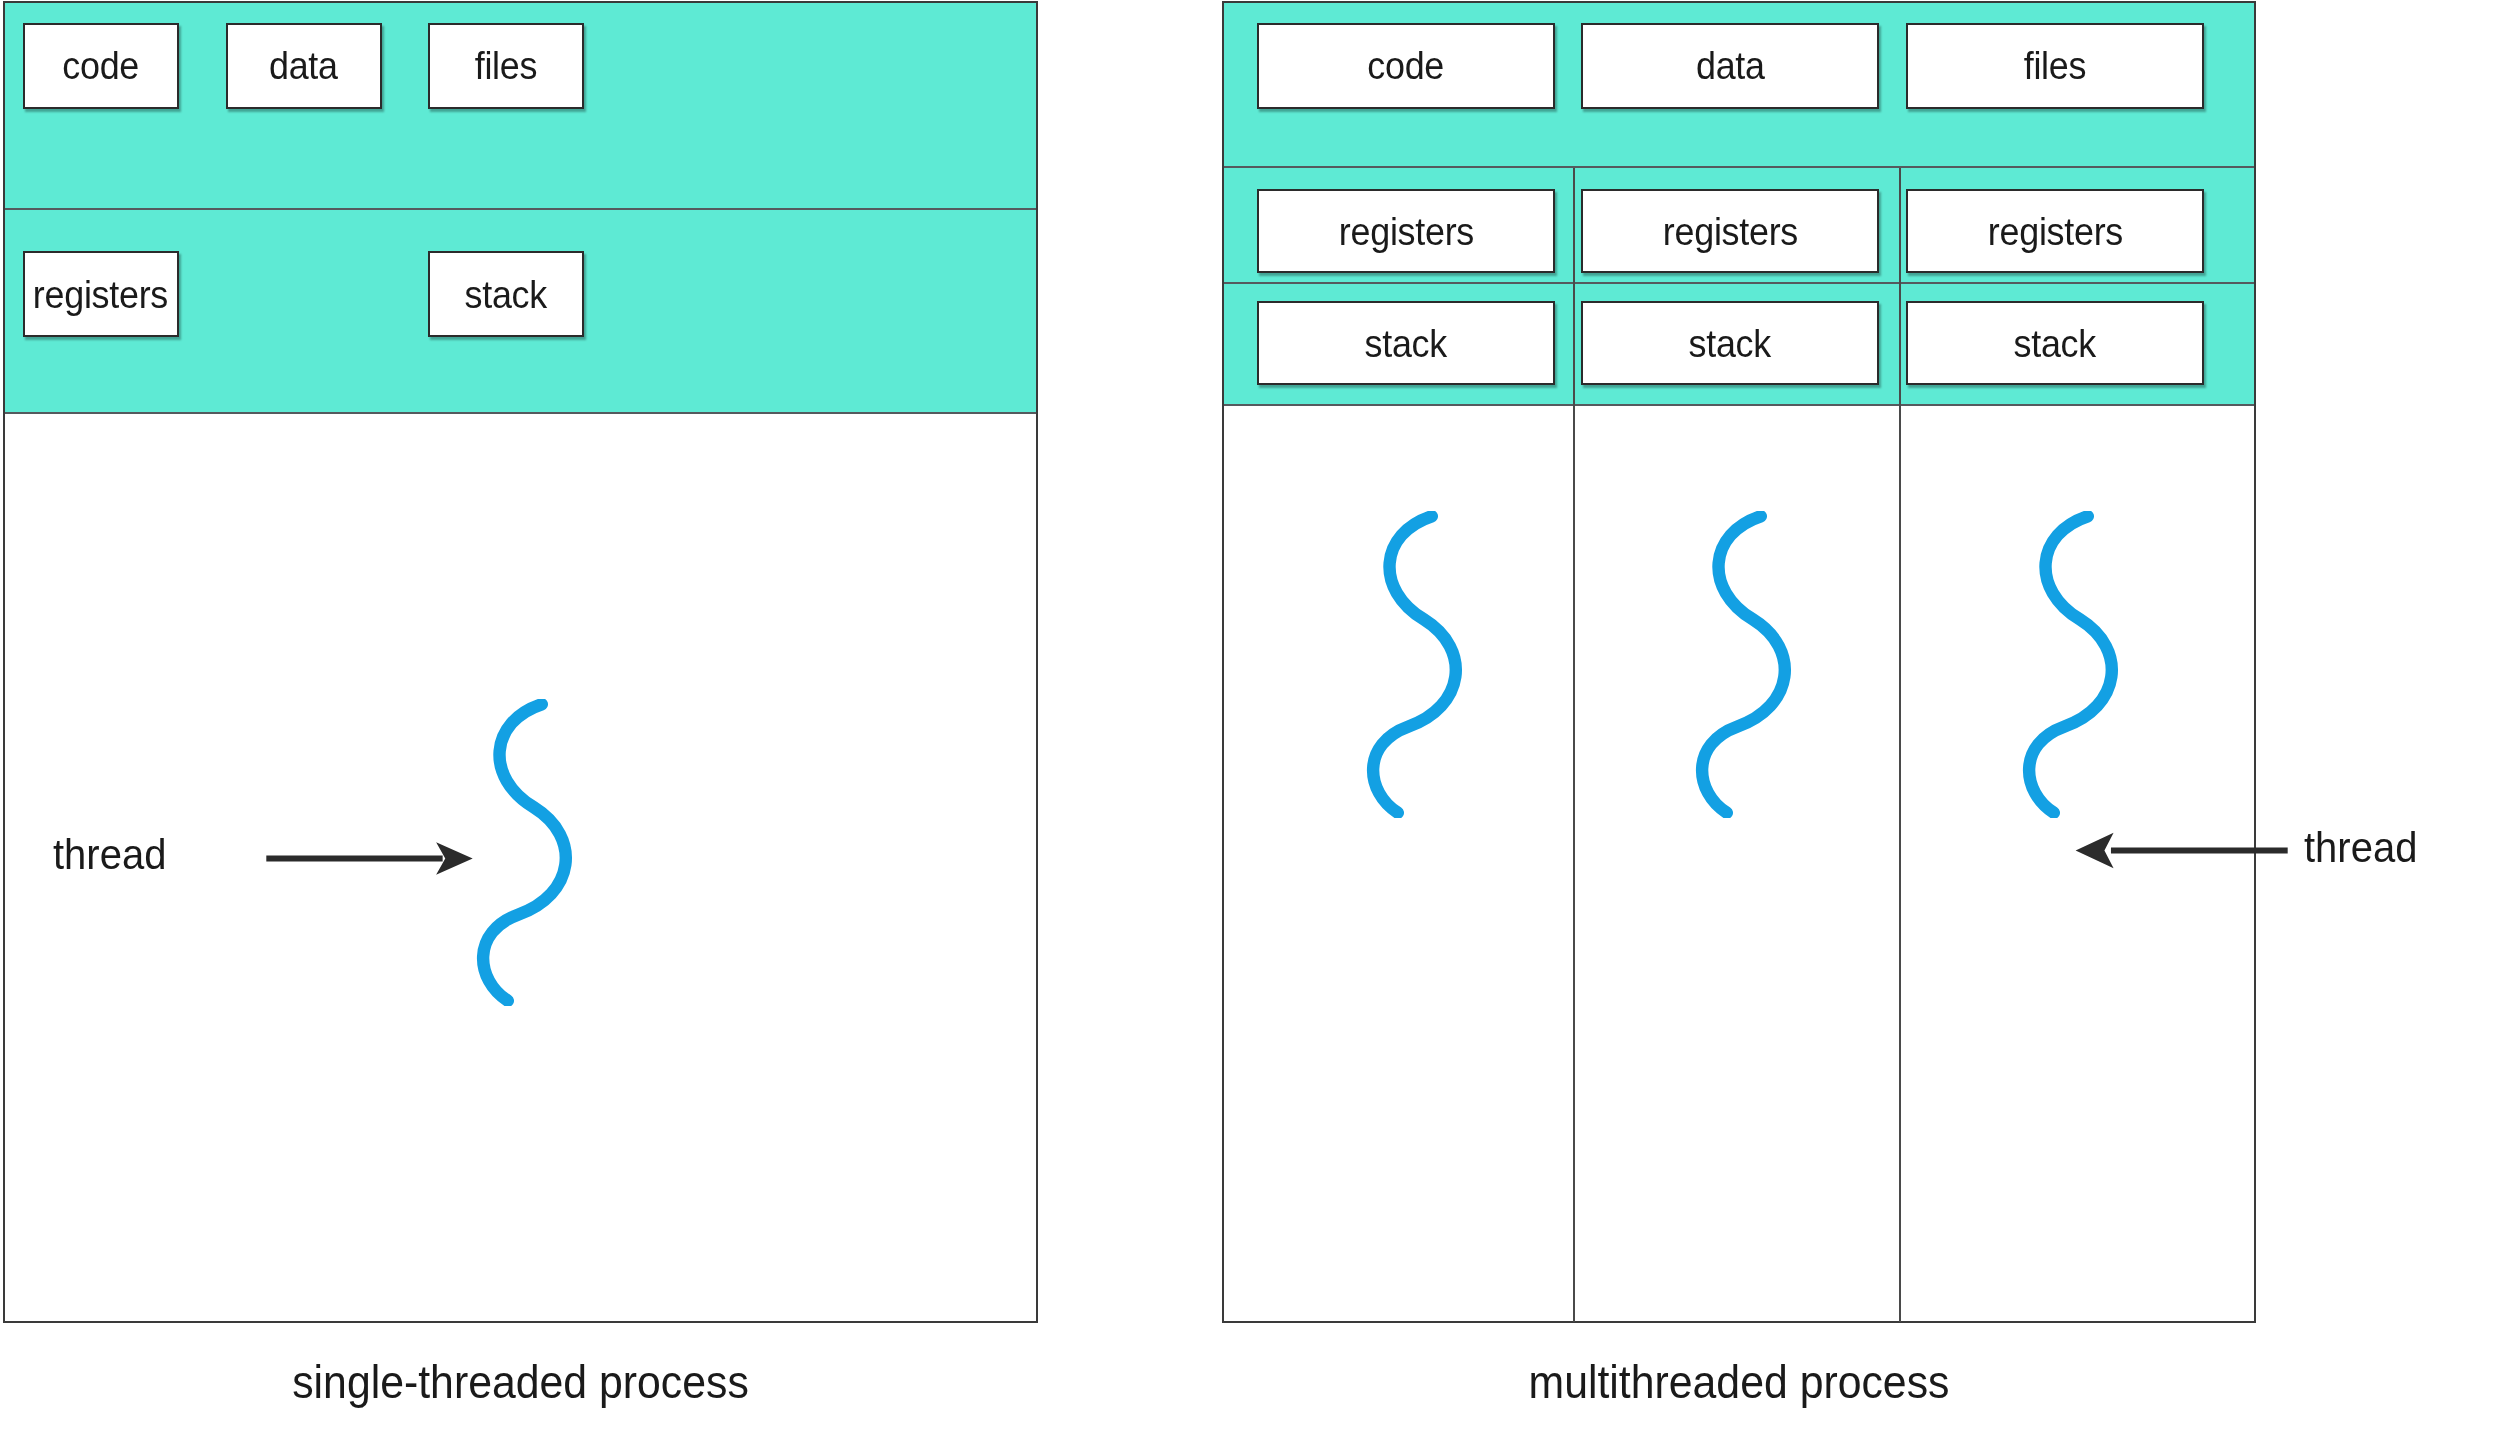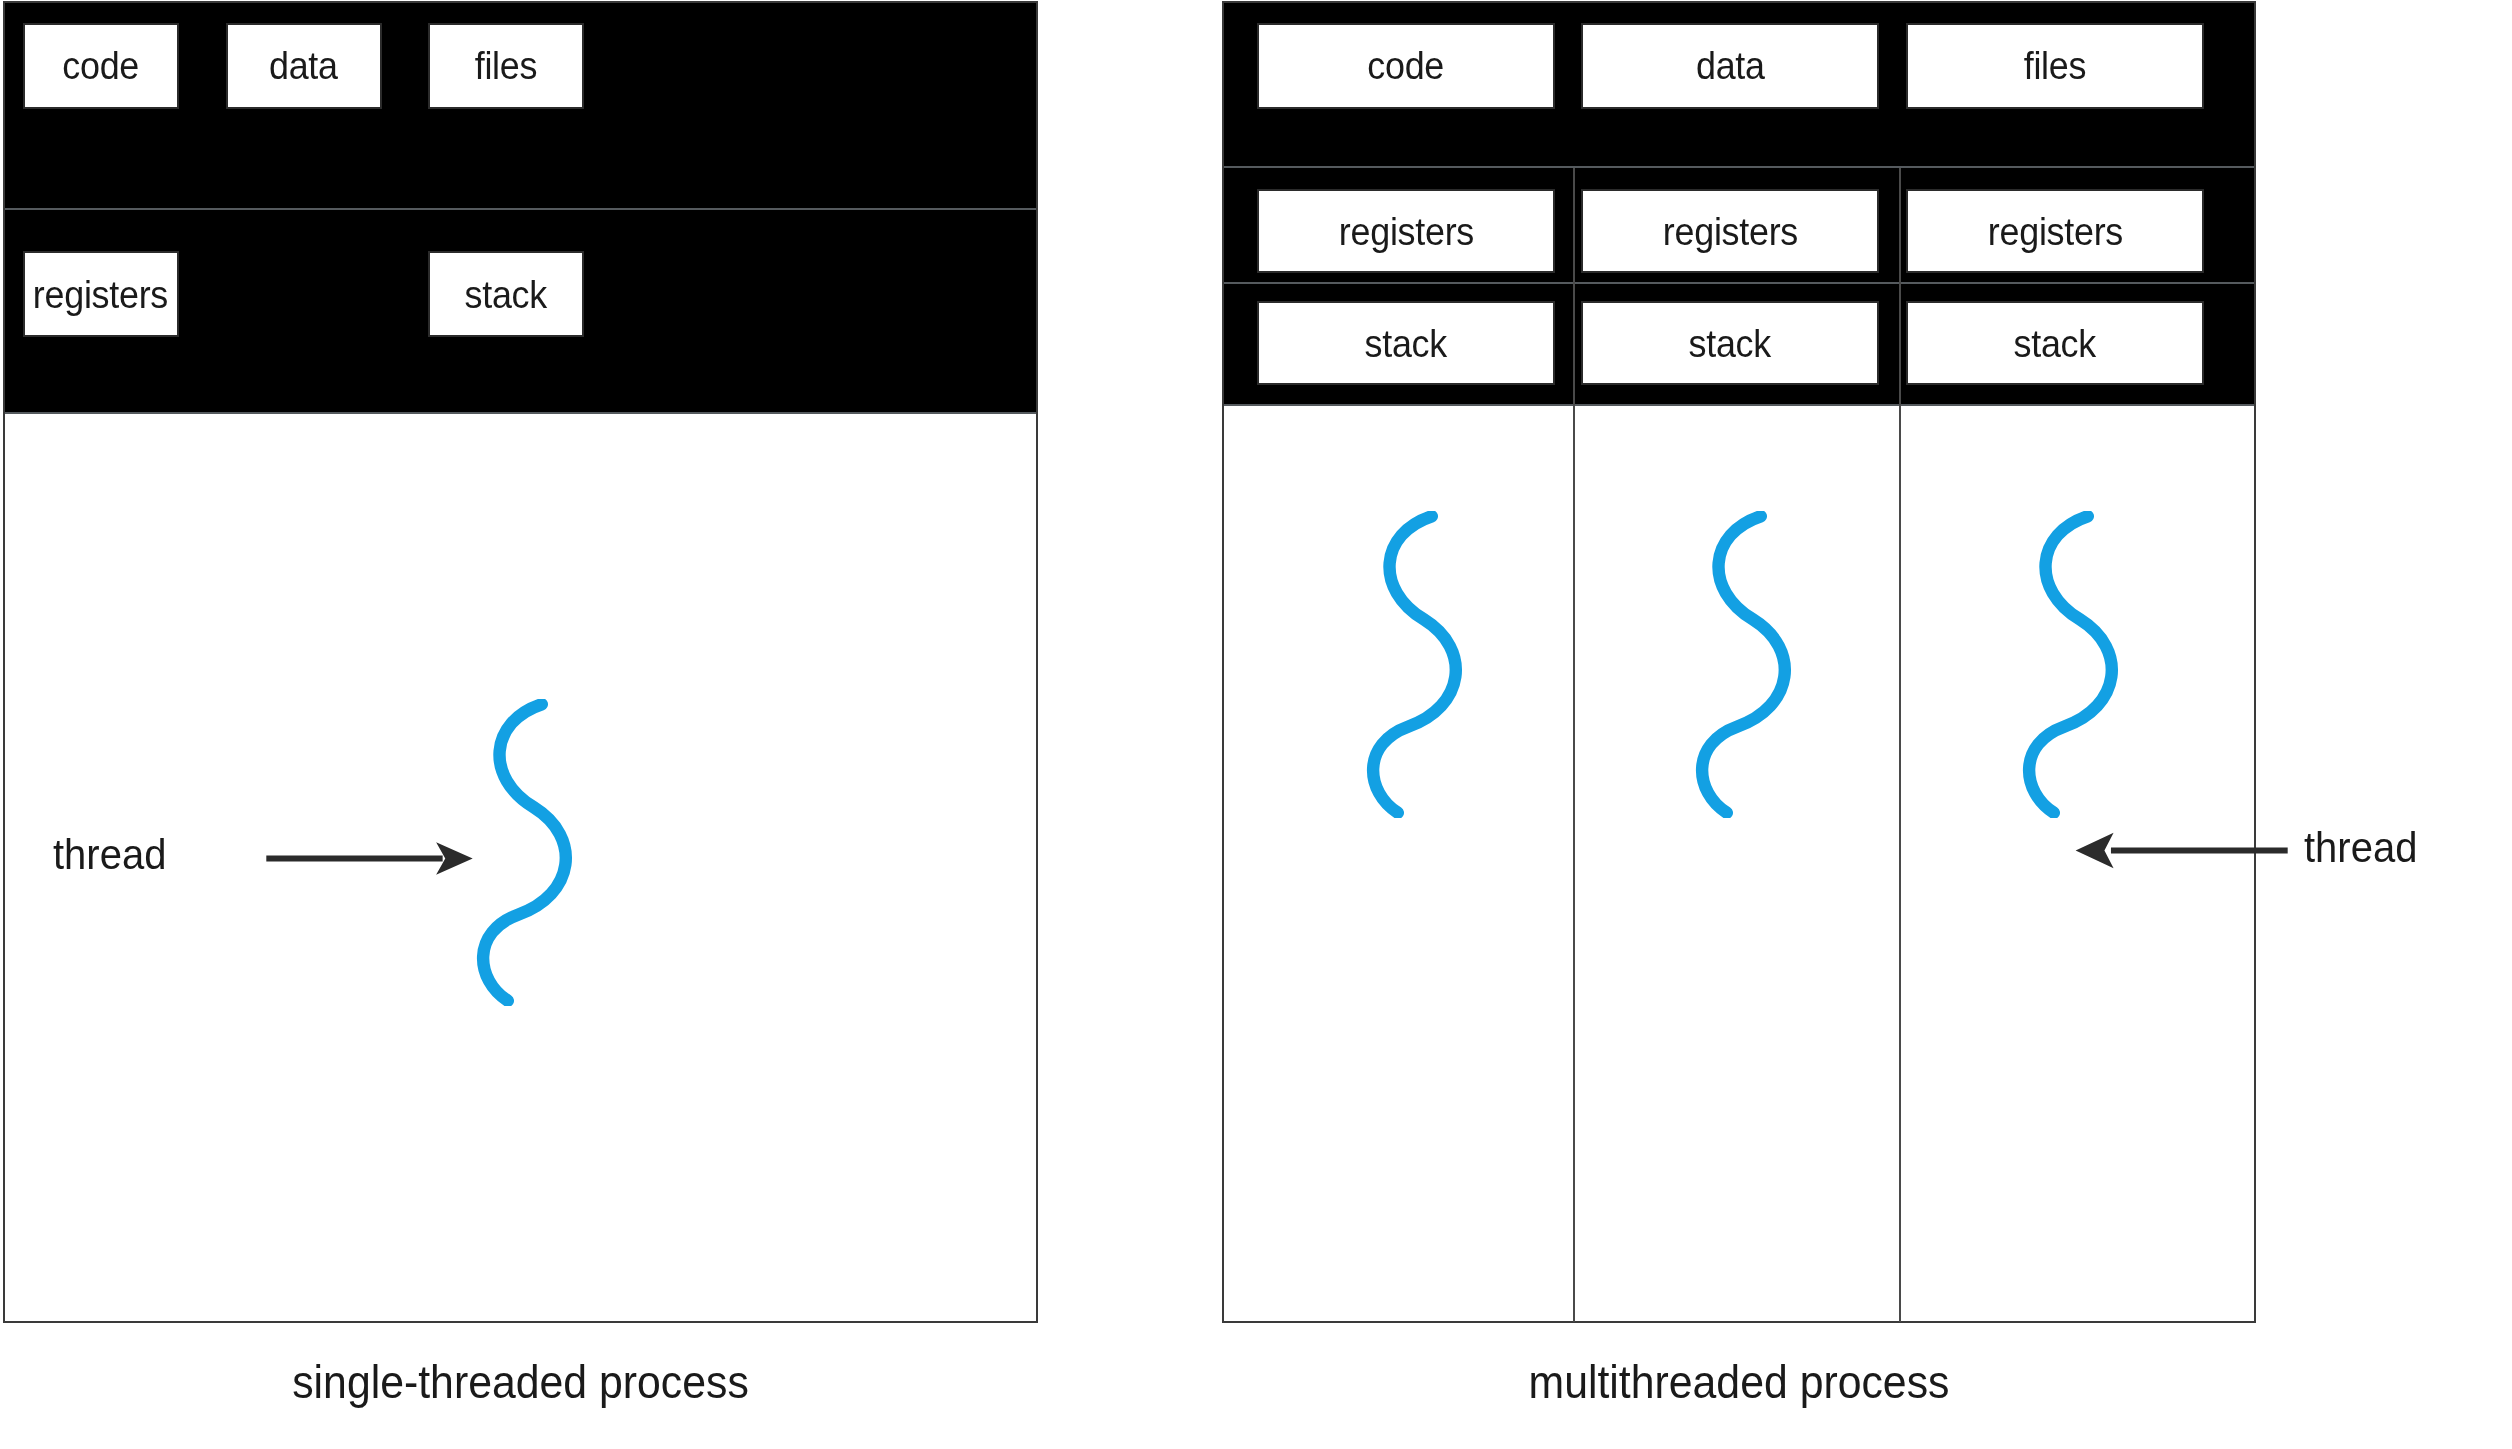--- a/index.html
+++ b/index.html
@@ -20,21 +20,21 @@
     position: absolute;
     box-sizing: border-box;
     border: 2px solid #3a3a3a;
     background: #ffffff;
   }
 
   
   .band {
     position: absolute;
     box-sizing: border-box;
-    background: #000000;
+    background: #5eead4;
     text-decoration: underline;
   }
   .band.sep-bottom {
     border-bottom: 2.6px solid #555a5e;
   }
 
   
   .cell {
     position: absolute;
     box-sizing: border-box;

